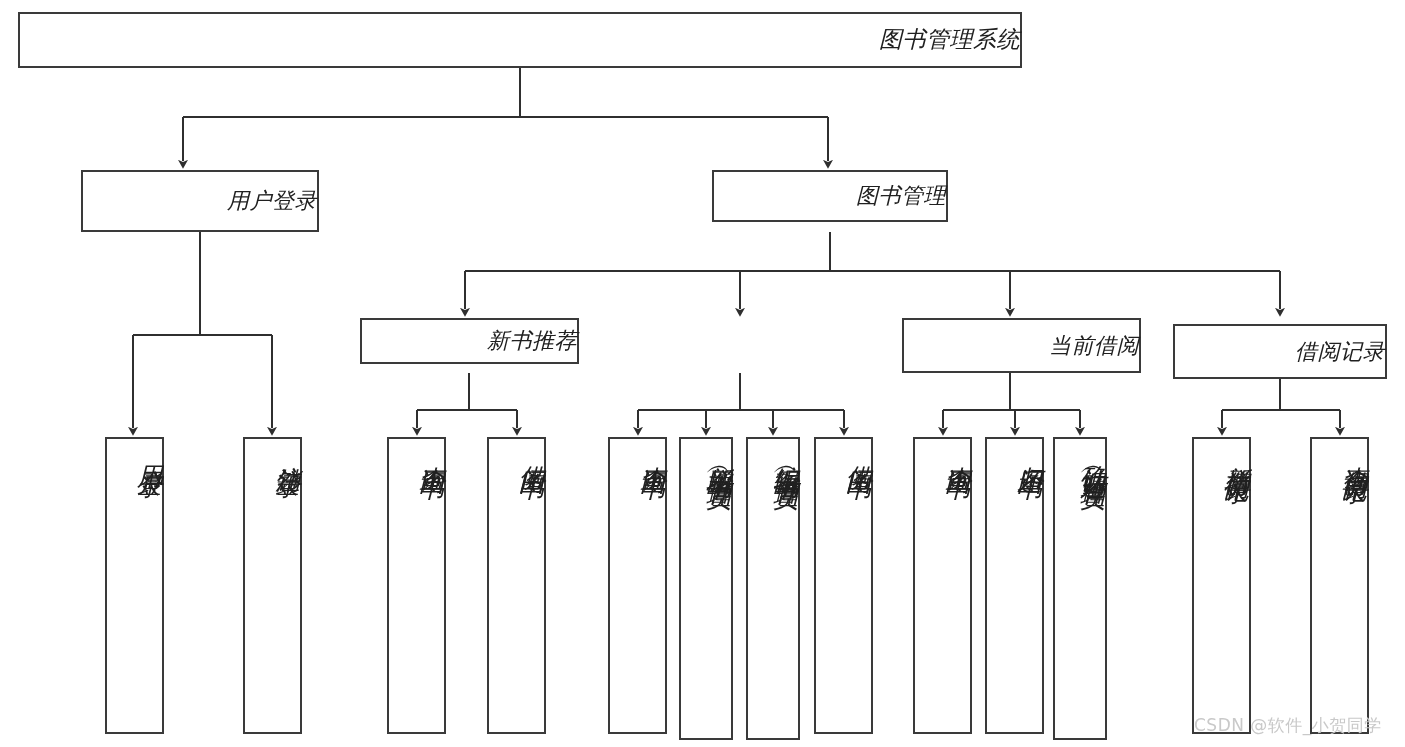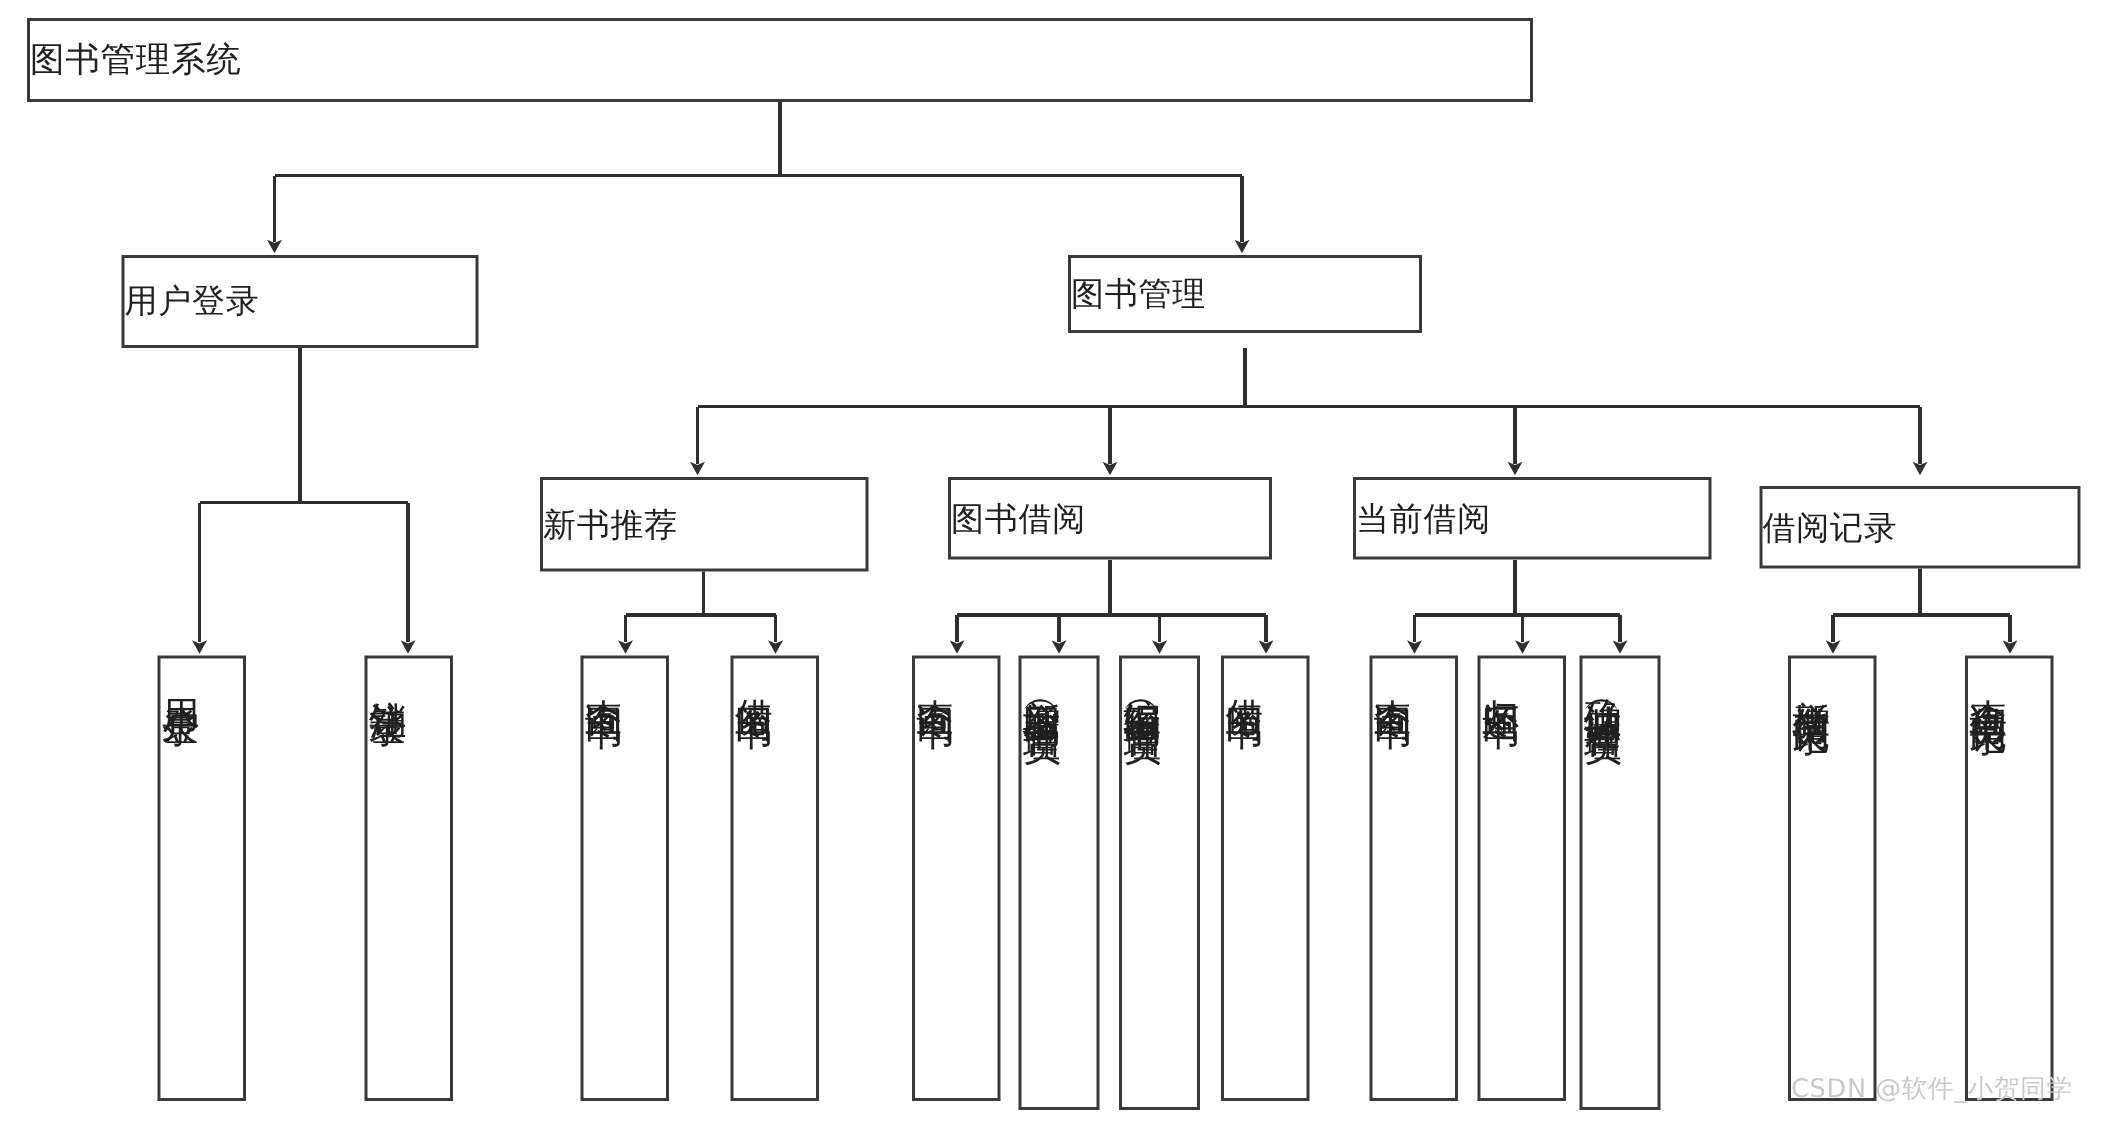--- a/index.html
+++ b/index.html
@@ -20,22 +20,23 @@
     width:1405px;height:747px;
     pointer-events:none;
   }
   .node{
     position:absolute;
     box-sizing:border-box;
     background:#ffffff;
     border:2px solid #3a3a3a;
     display:flex;
     align-items:center;
-    justify-content:flex-start;
+    justify-content:flex-end;
     color:#202020;
+    font-style:italic;
   }
   .node .lbl{
     color:#202020;
     line-height:1.18;
     letter-spacing:0.5px;
     white-space:nowrap;
   }
   
   .node.h .lbl{
     font-size:22px;
@@ -125,25 +126,22 @@
     <span class="lbl">图书管理系统</span>
   </div>
 
   <div class="node h" style="left: 81px; top: 170px; width: 238px; height: 62px; border-color: rgb(58, 58, 58); background: rgb(255, 255, 255); color: rgb(32, 32, 32);">
     <span class="lbl">用户登录</span>
   </div>
   <div class="node h" style="left: 712px; top: 170px; width: 236px; height: 52px; border-color: rgb(58, 58, 58); background: rgb(255, 255, 255); color: rgb(32, 32, 32);">
     <span class="lbl">图书管理</span>
   </div>
 
-  <div class="node h" style="left: 360px; top: 318px; width: 219px; height: 63px; border-color: rgb(58, 58, 58); background: rgb(255, 255, 255); color: rgb(32, 32, 32);">
+  <div class="node h" style="left: 360px; top: 318px; width: 219px; height: 46px; border-color: rgb(58, 58, 58); background: rgb(255, 255, 255); color: rgb(32, 32, 32);">
     <span class="lbl">新书推荐</span>
-  </div>
-  <div class="node h" style="left: 632px; top: 318px; width: 216px; height: 55px; border-color: rgb(58, 58, 58); background: rgb(255, 255, 255); color: rgb(32, 32, 32);">
-    <span class="lbl">图书借阅</span>
   </div>
   <div class="node h" style="left: 902px; top: 318px; width: 239px; height: 55px; border-color: rgb(58, 58, 58); background: rgb(255, 255, 255); color: rgb(32, 32, 32);">
     <span class="lbl">当前借阅</span>
   </div>
   <div class="node h" style="left: 1173px; top: 324px; width: 214px; height: 55px; border-color: rgb(58, 58, 58); background: rgb(255, 255, 255); color: rgb(32, 32, 32);">
     <span class="lbl">借阅记录</span>
   </div>
 
   <div class="node v" style="left: 105px; top: 437px; width: 59px; height: 297px; border-color: rgb(58, 58, 58); background: rgb(255, 255, 255); color: rgb(32, 32, 32);">
     <span class="lbl">用户登录</span>

